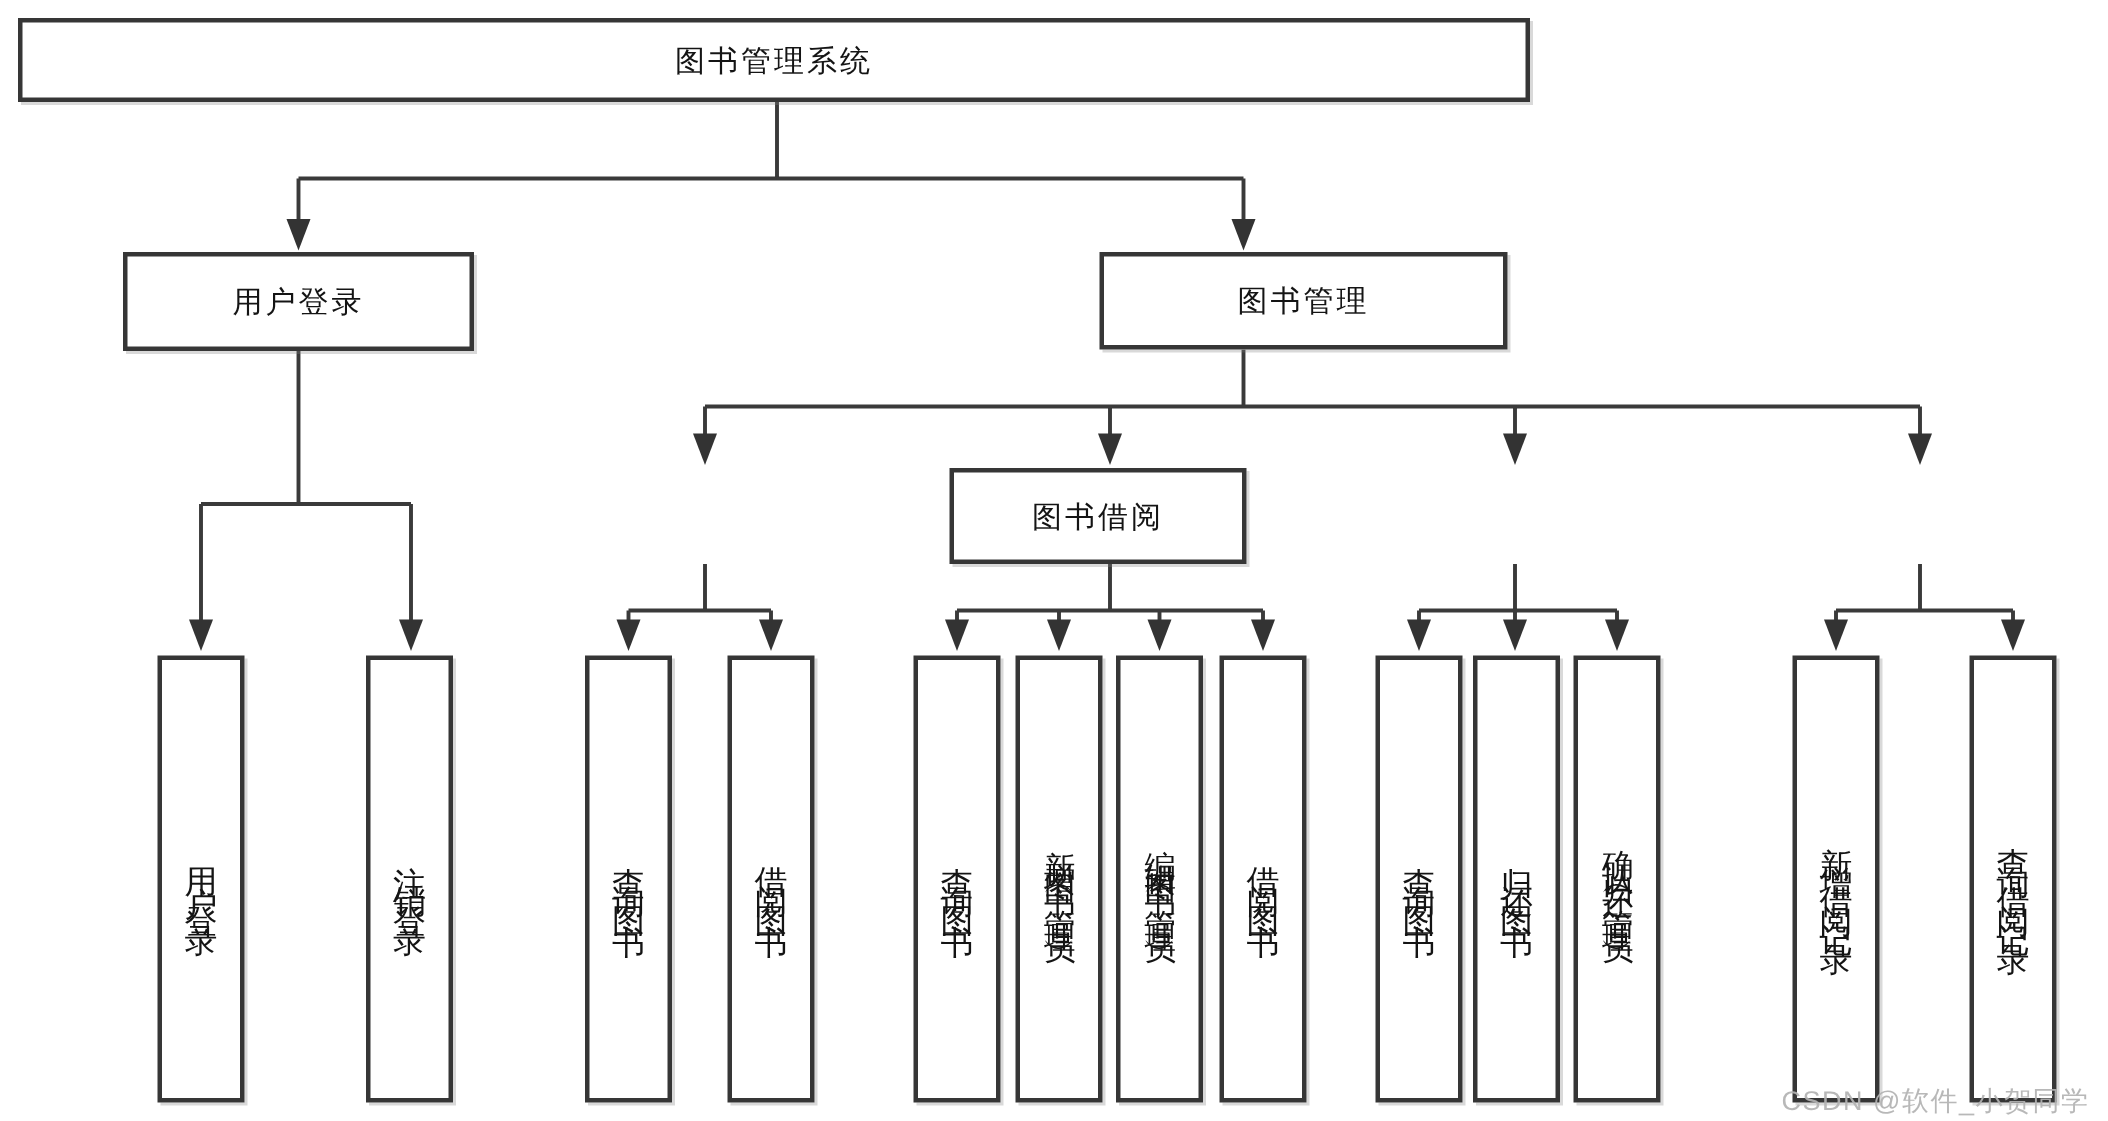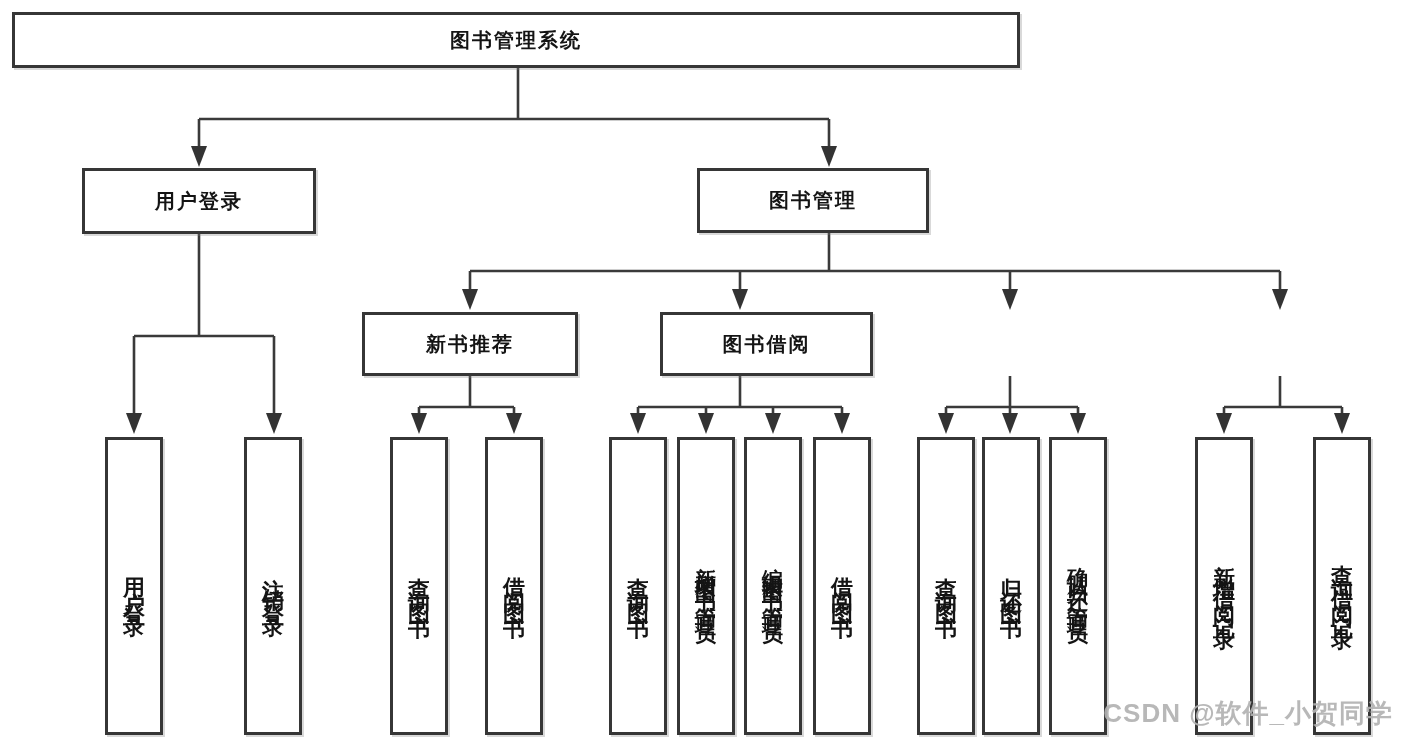--- a/index.html
+++ b/index.html
@@ -1,18 +1,18 @@
 <!DOCTYPE html>
 <html><head>
 <meta charset="utf-8">
 <style>
   html,body { margin:0; padding:0; background:#ffffff; }
   #canvas {
     position:relative; width:1405px; height:747px; background:#ffffff;
-    font-family:"Liberation Sans", sans-serif; overflow:hidden;font-weight:bold;
+    font-family:"Liberation Sans", sans-serif; overflow:hidden;
   }
   
   #connectors { position:absolute; left:0; top:0; z-index:1; }
   #connectors path { stroke:#3a3a3a; stroke-width:2.6; fill:none; }
   #connectors polygon { fill:#333333; stroke:none; }
 
   
   .hbox {
     position:absolute; box-sizing:border-box; z-index:2;
     background:#ffffff; border:3px solid #363636;
@@ -30,22 +30,22 @@
     display:flex; align-items:center; justify-content:center;
     box-shadow:2px 2px 0 rgba(130,130,130,0.30);
   }
   .vbox span {
     writing-mode:vertical-rl; text-orientation:mixed;
     font-size:22px; line-height:1; letter-spacing:13px; color:#141414;
   }
   .vbox span.dense { font-size:21px; letter-spacing:8px; }
 
   .watermark {
-    position:absolute; right:12px; bottom:16px; z-index:6;
-    font-size:26px; letter-spacing:1px;
+    position:absolute; right:12px; bottom:1px; z-index:6;
+    font-size:18px; letter-spacing:1px;
     color:rgba(178,178,178,0.92); white-space:nowrap;
   }
 </style>
 </head>
 <body>
 
 <div id="canvas">
 
   <svg id="connectors" width="1405" height="747" viewBox="0 0 1405 747">
     <g>
@@ -90,28 +90,25 @@
     </g>
   </svg>
 
   <div class="hbox" style="left:12px; top:12px; width:1008px; height:56px;">
     <span>图书管理系统</span>
   </div>
 
   <div class="hbox" style="left:82px; top:168px; width:234px; height:66px;">
     <span>用户登录</span>
   </div>
-  <div class="hbox" style="left:697px; top:168px; width:232px; height:65px;">
+  <div class="hbox" style="left:733px; top:168px; width:272px; height:65px;">
     <span>图书管理</span>
   </div>
 
-  <div class="hbox" style="left:362px; top:312px; width:216px; height:64px;">
-    <span>新书推荐</span>
-  </div>
-  <div class="hbox" style="left:660px; top:312px; width:213px; height:64px;">
+  <div class="hbox" style="left:633px; top:312px; width:198px; height:64px;">
     <span>图书借阅</span>
   </div>
 
   <div class="vbox" style="left:105px; top:437px; width:58px; height:298px;">
     <span>用户登录</span>
   </div>
   <div class="vbox" style="left:244px; top:437px; width:58px; height:298px;">
     <span>注销登录</span>
   </div>
 

